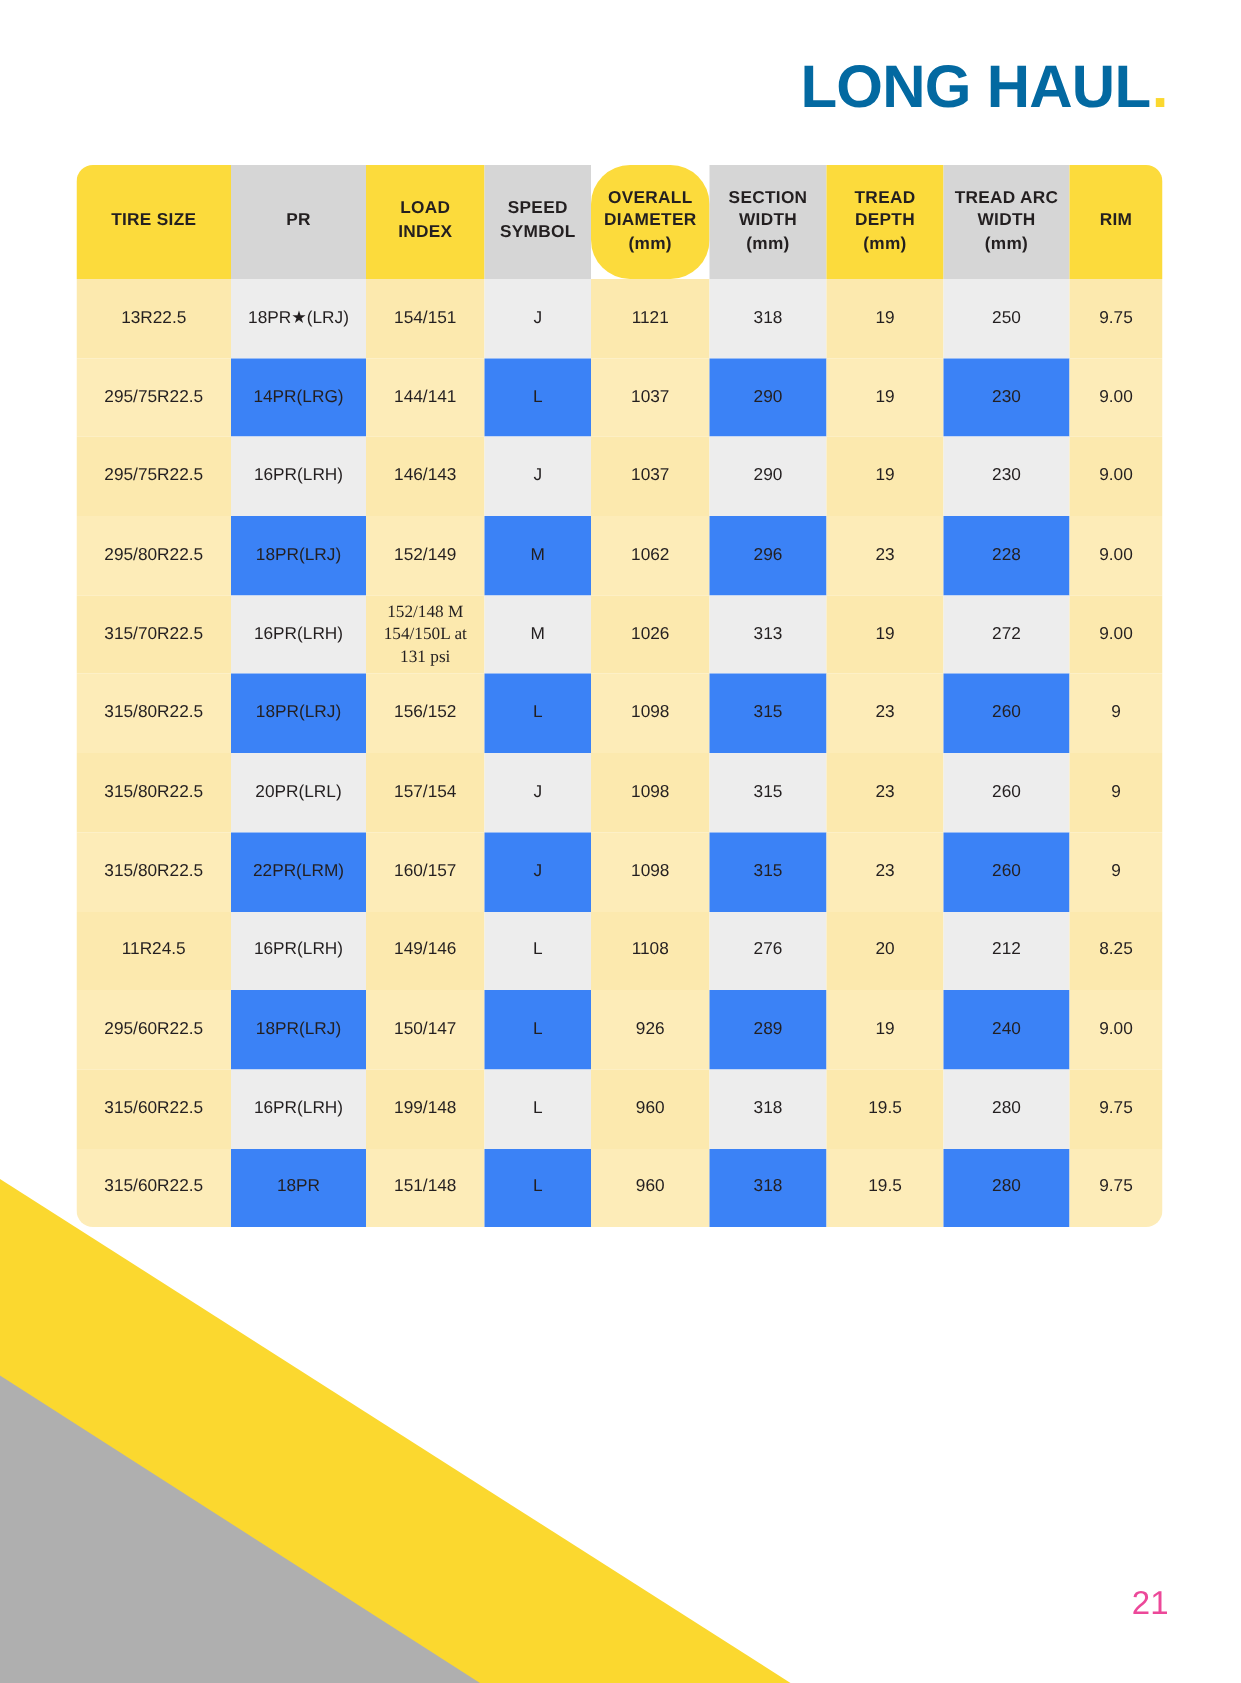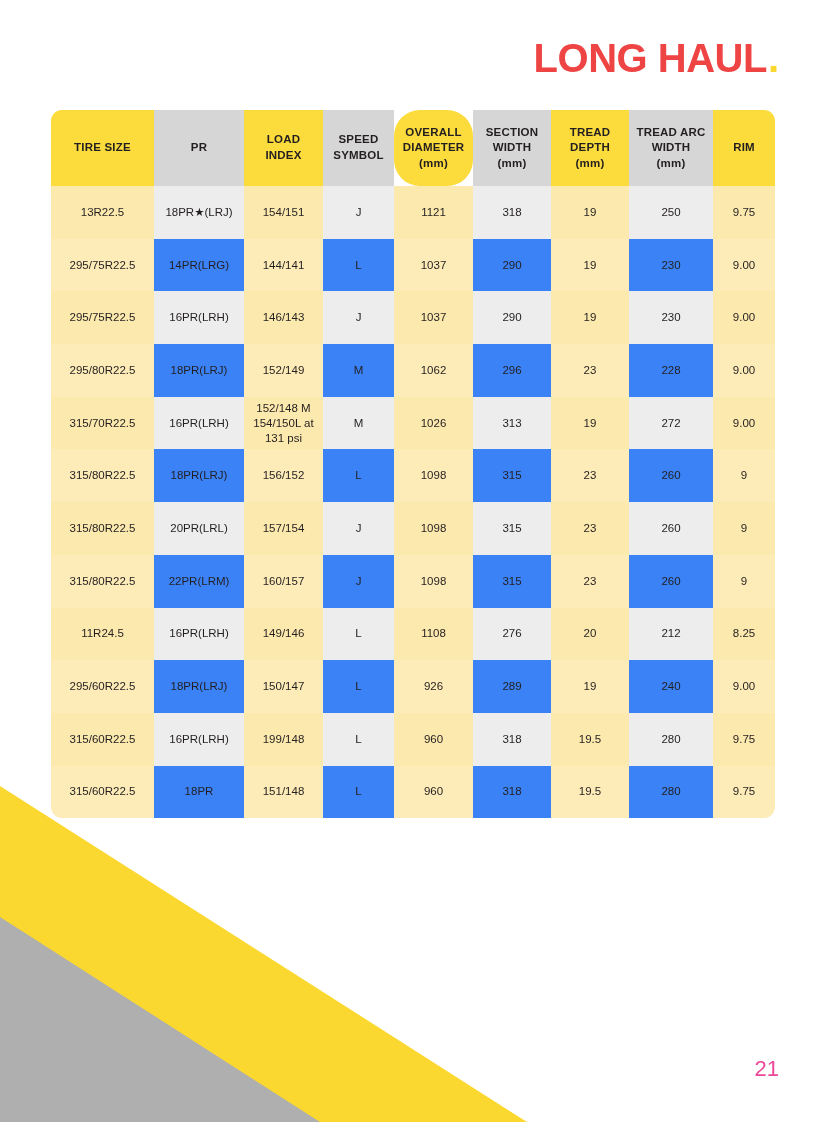--- a/index.html
+++ b/index.html
@@ -31,21 +31,21 @@
     top: 38px;
     right: 48px;
     display: flex;
     align-items: baseline;
     z-index: 2;
   }
   #brand-title {
     font-size: 40px;
     font-weight: bold;
     letter-spacing: -0.5px;
-    color: #ef4444;
+    color: #0369a1;
     line-height: 1;
   }
   #brand-dot {
     font-size: 40px;
     font-weight: bold;
     color: #FBD82F;
     line-height: 1;
     margin-left: 1px;
   }
 
@@ -91,21 +91,21 @@
     height: 52.7px;
     font-size: 11.5px;
     line-height: 1.3;
     padding: 3px 3px;
   }
   tbody td.cell-y { background: #FCE9AE; }
   tbody td.cell-g { background: #EDEDED; }
   tbody tr.alt td.cell-y { background: #FDECB8; }
   tbody tr.alt td.cell-g { background: #3b82f6; }
 
-  .multiline { white-space: pre-line; line-height: 1.28; }
+  .multiline { white-space: pre-line; line-height: 1.28; font-family: Liberation Serif, serif; }
 
   
   #page-number {
     position: absolute;
     right: 48px;
     bottom: 40px;
     font-size: 22px;
     color: #ec4899;
     z-index: 3;
   }

